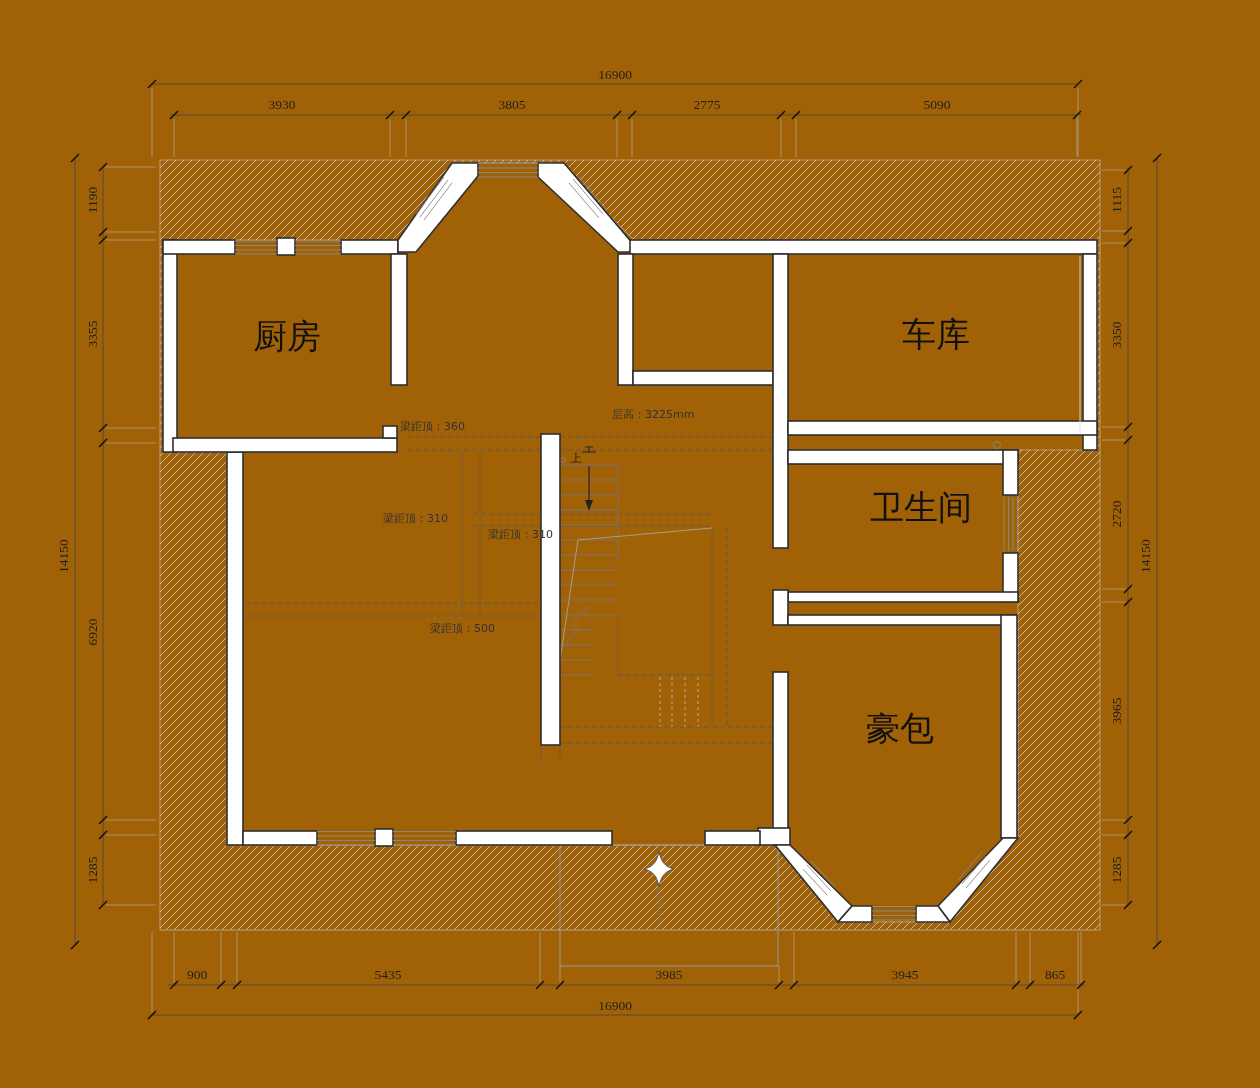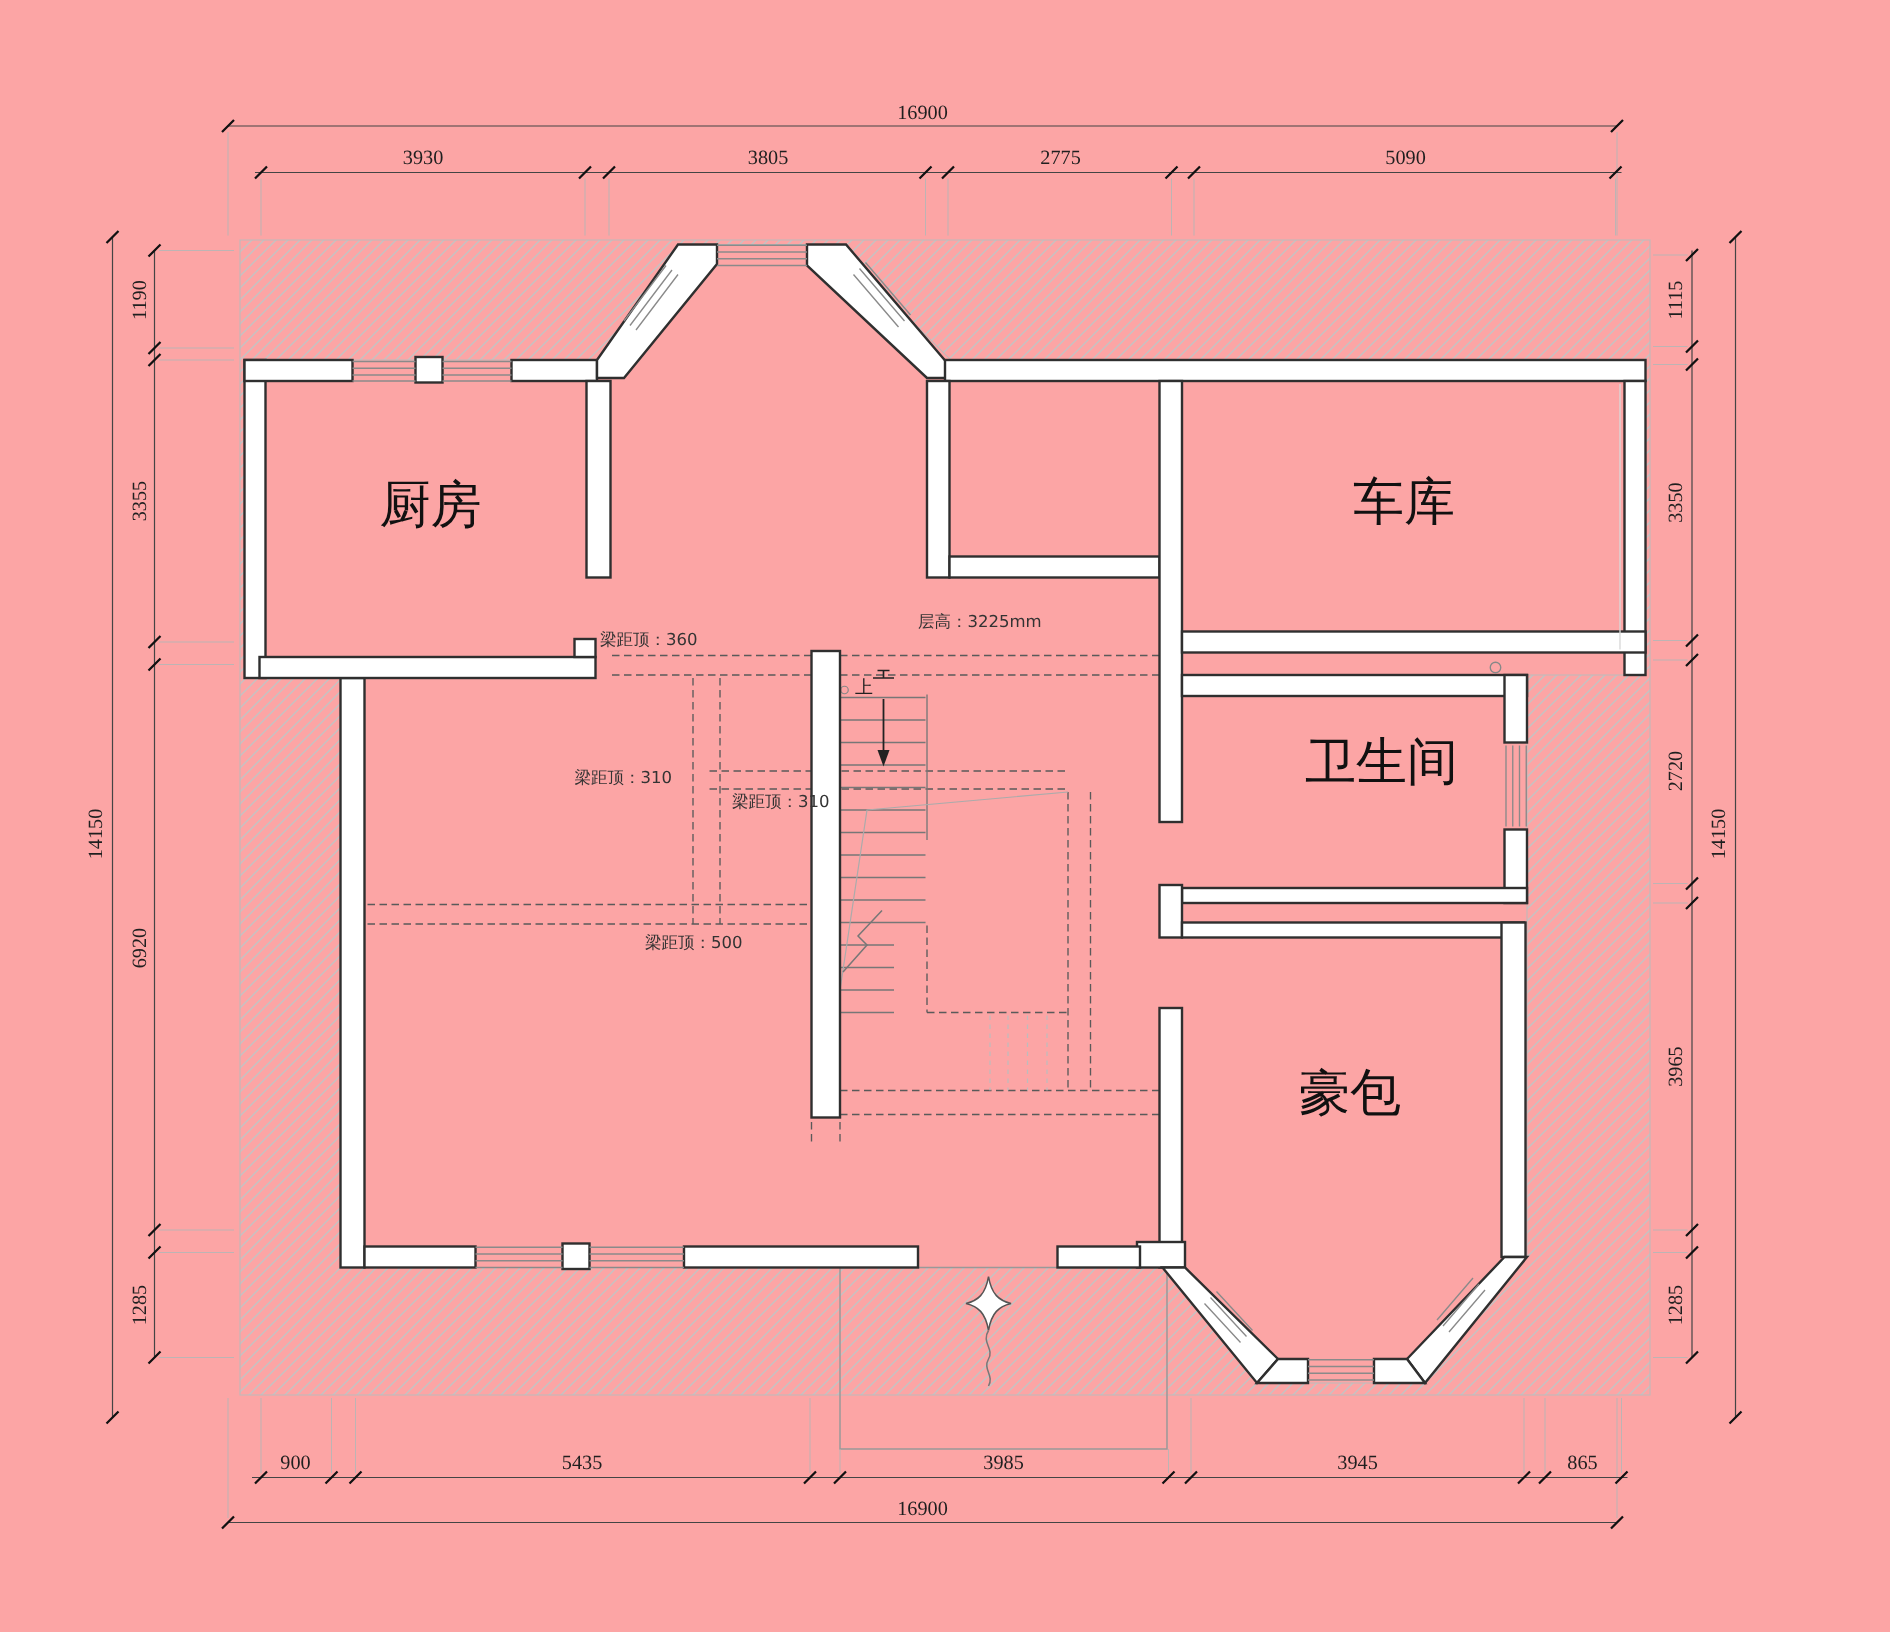--- a/index.html
+++ b/index.html
@@ -1,16 +1,16 @@
 <!DOCTYPE html>
 <html><head>
 <meta charset="utf-8">
 <style>
   html,body{margin:0;padding:0;background:#ffffff;}
-  .canvas{position:relative;width:1260px;height:1088px;background:#fca5a5;overflow:hidden;
+  .canvas{position:relative;width:1260px;height:1088px;background:#a16207;overflow:hidden;
           font-family:"DejaVu Serif","Liberation Serif",serif;}
   svg{display:block;}
   text{fill:#1f1f1f;}
   .dim-text{font-size:13.5px;font-family:"Liberation Serif","DejaVu Serif",serif;}
   .room-text{font-size:34px;font-family:"DejaVu Serif","Liberation Serif",serif;fill:#111;}
   .anno-text{font-size:11px;font-family:"DejaVu Sans","Liberation Sans",sans-serif;fill:#333;}
   .up-text{font-size:12px;fill:#222;}
 </style>
 </head>
 <body>

